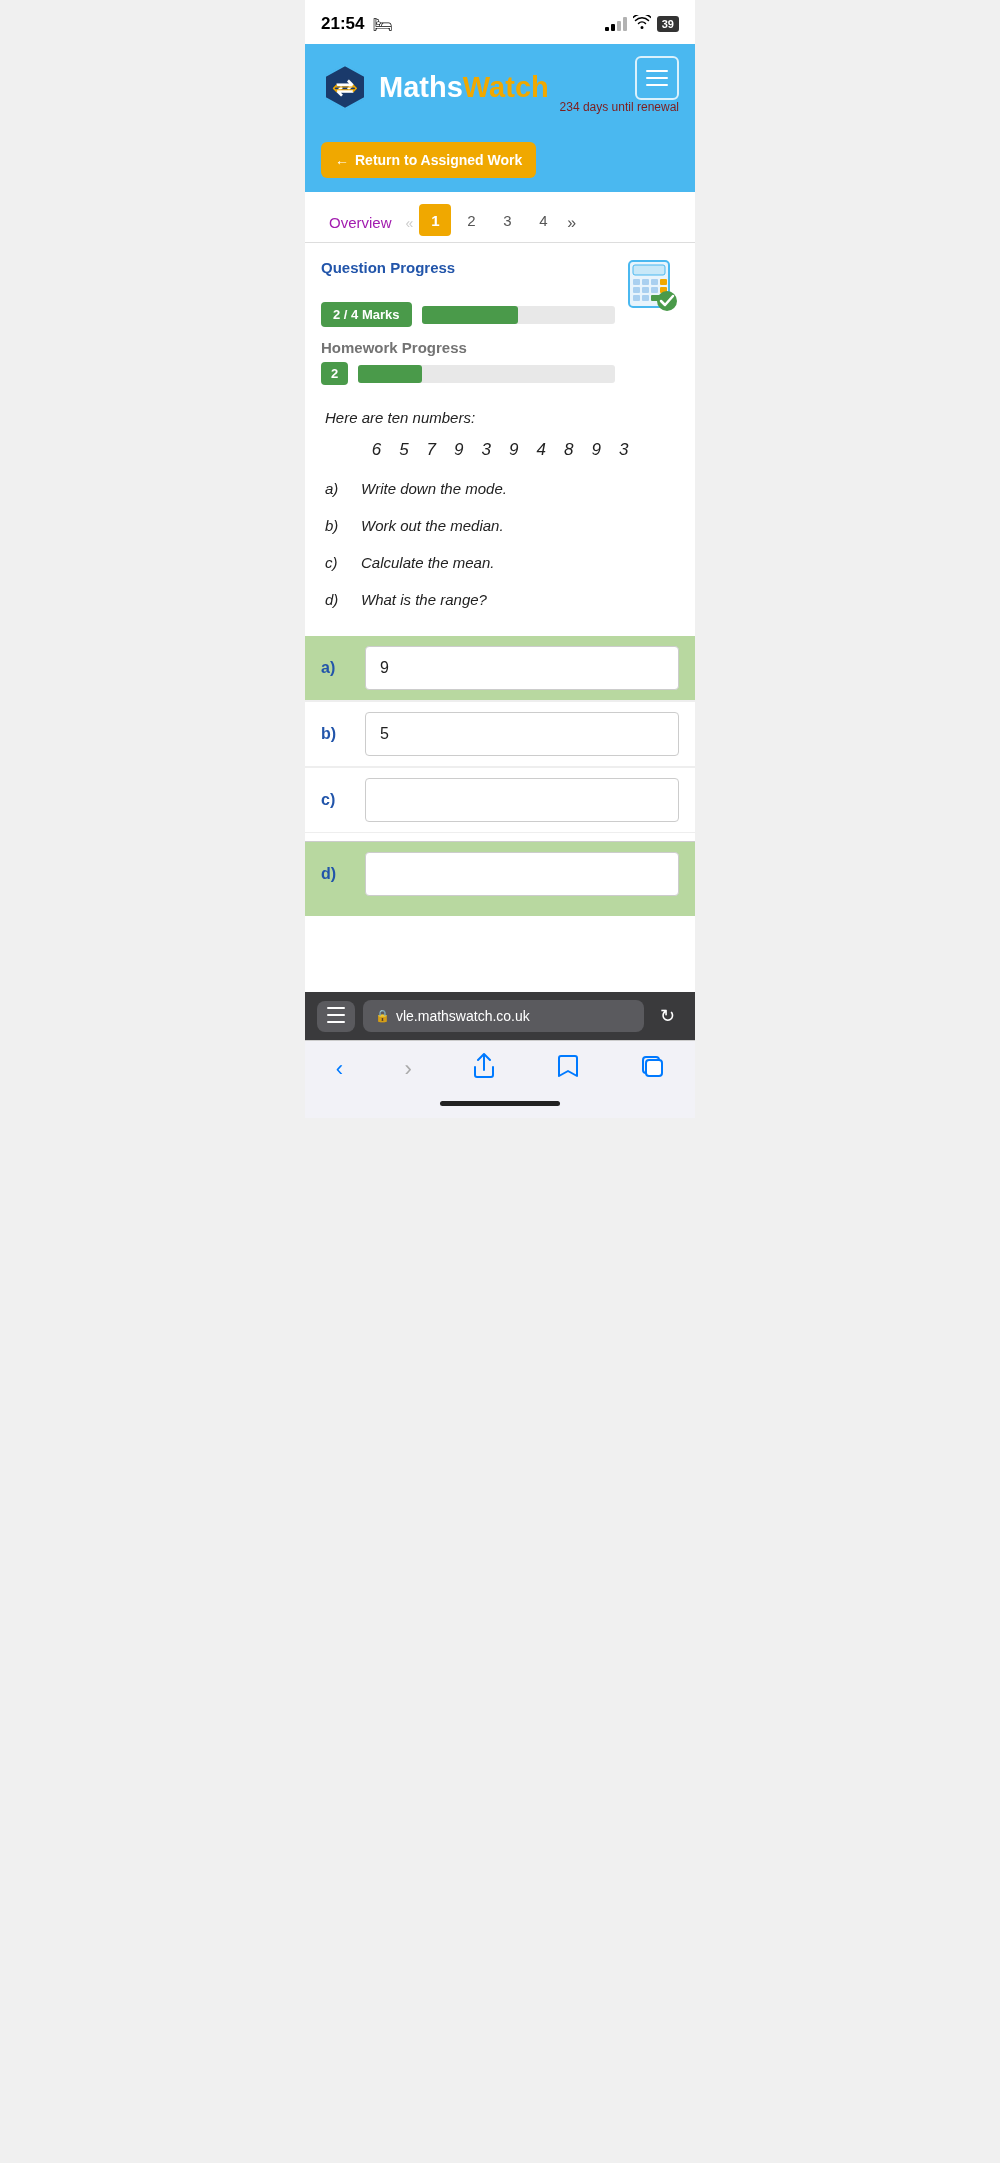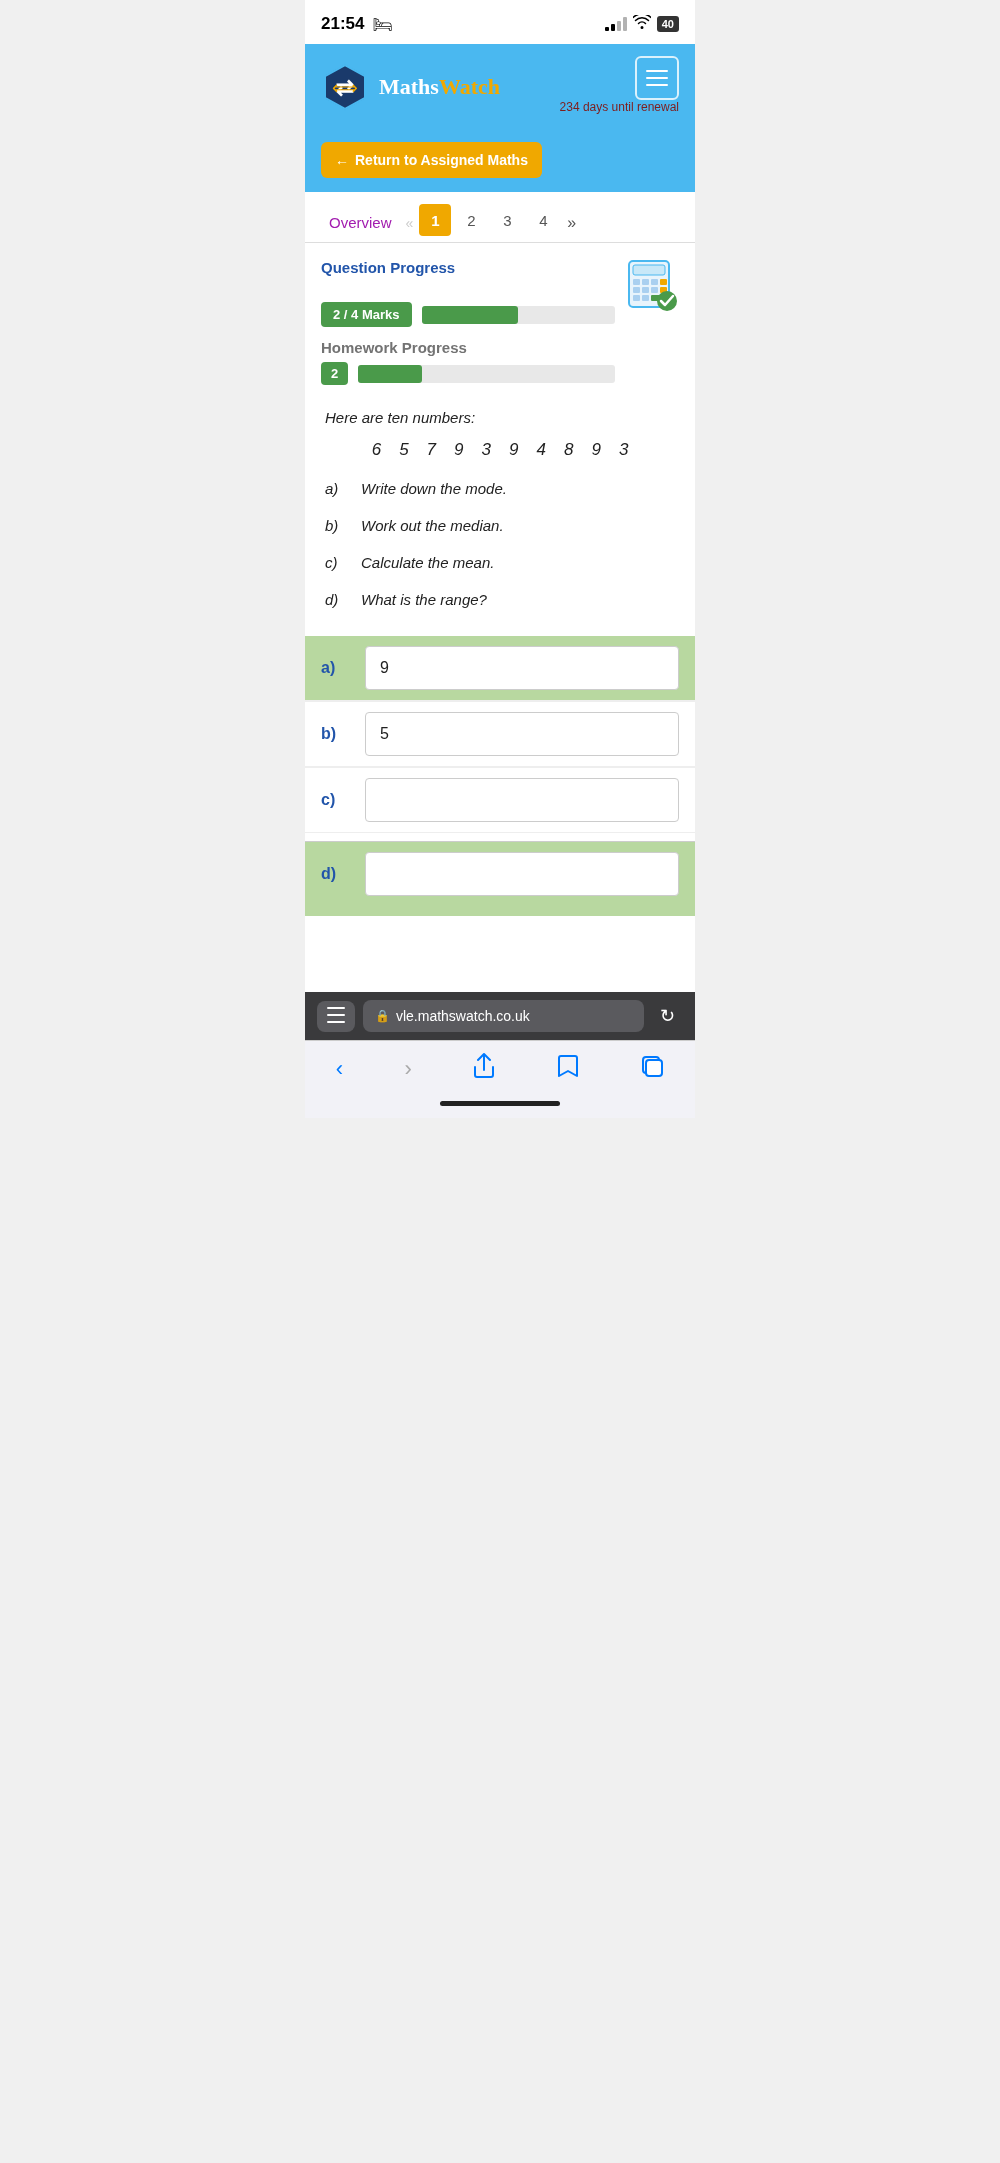--- a/index.html
+++ b/index.html
@@ -68,23 +68,22 @@
     .logo-area {
       display: flex;
       align-items: center;
       gap: 10px;
     }
     .logo-hexagon {
       width: 48px;
       height: 48px;
     }
     .app-title {
-      font-size: 22px;
+      font-size: 29px;
       font-weight: 700;
-      font-family: Liberation Serif, serif;
     }
     .app-title .maths { color: white; }
     .app-title .watch { color: #f0a800; }
     .hamburger-btn {
       width: 44px;
       height: 44px;
       border: 2px solid rgba(255,255,255,0.8);
       border-radius: 6px;
       background: transparent;
       cursor: pointer;
@@ -443,21 +442,21 @@
     </div>
     <span style="font-size:16px;">
       
       <svg width="18" height="14" viewBox="0 0 18 14" fill="none">
         <path d="M9 11a1.5 1.5 0 110 3 1.5 1.5 0 010-3z" fill="#000"></path>
         <path d="M5.5 8.5a5 5 0 017 0" stroke="#000" stroke-width="1.5" stroke-linecap="round" fill="none"></path>
         <path d="M2.5 5.5a9 9 0 0113 0" stroke="#000" stroke-width="1.5" stroke-linecap="round" fill="none"></path>
         <path d="M0 2.5A13 13 0 0118 2.5" stroke="#000" stroke-width="1.5" stroke-linecap="round" fill="none"></path>
       </svg>
     </span>
-    <span class="battery-badge">40</span>
+    <span class="battery-badge">39</span>
   </div>
 </div>
 
 <div class="app-header">
   <div class="logo-area">
 
     <svg class="logo-hexagon" viewBox="0 0 48 48" xmlns="http://www.w3.org/2000/svg">
       <polygon points="24,2 44,13 44,35 24,46 4,35 4,13" fill="#1a3a6b" stroke="#1a3a6b" stroke-width="1"></polygon>
       <text x="24" y="32" text-anchor="middle" font-size="22" font-weight="900" fill="white" font-family="Arial">⇄</text>
       <polygon points="24,2 44,13 44,35 24,46 4,35 4,13" fill="none" stroke="#4ab8f0" stroke-width="2"></polygon>
@@ -474,21 +473,21 @@
       <span></span>
       <span></span>
     </button>
     <div class="renewal-text">234 days until renewal</div>
   </div>
 </div>
 
 <div class="assignment-banner">
   <button class="return-btn">
     <span class="arrow">←</span>
-    <span>Return to Assigned Maths</span>
+    <span>Return to Assigned Work</span>
   </button>
 </div>
 
 <div class="content">
 
   <div class="tabs-row">
     <span class="tab-overview">Overview</span>
     <span class="tab-divider">«</span>
     <div class="tab-number active">1</div>
     <div class="tab-number inactive">2</div>

